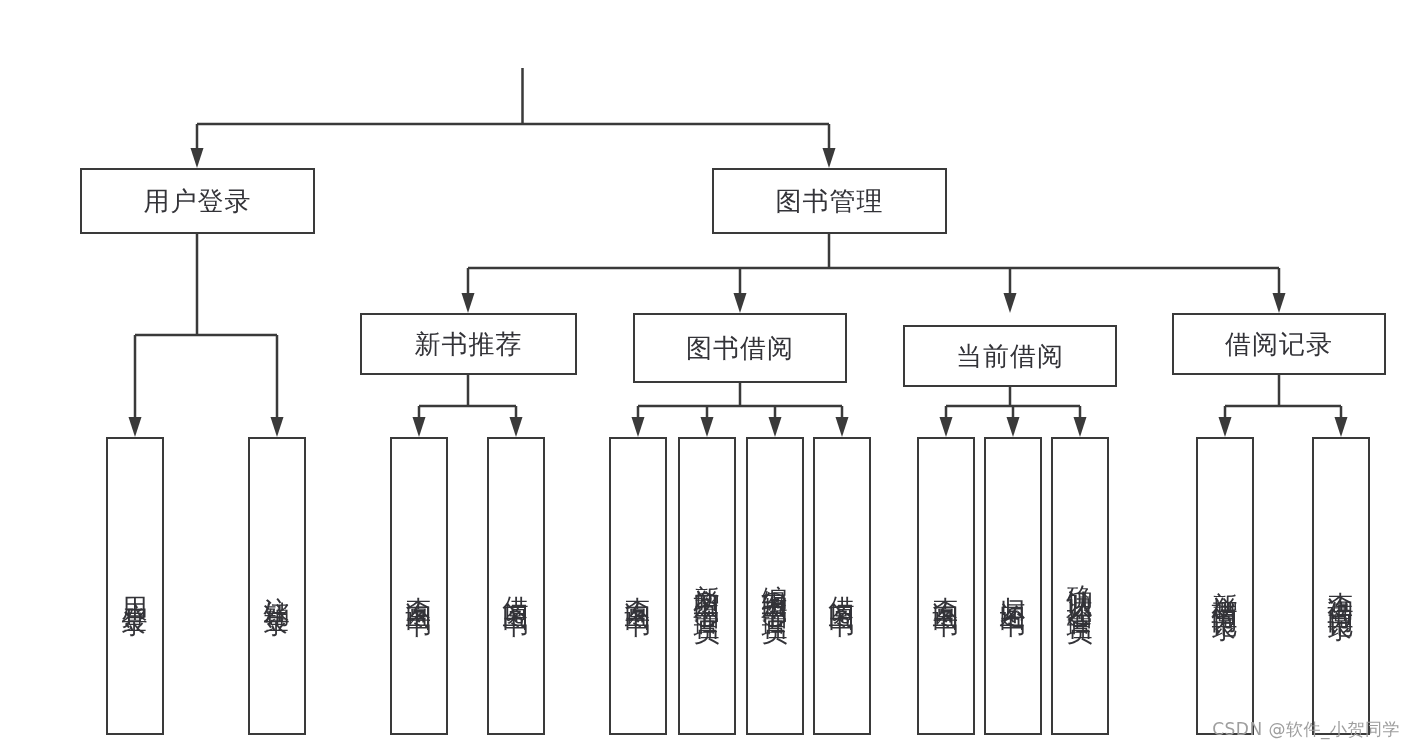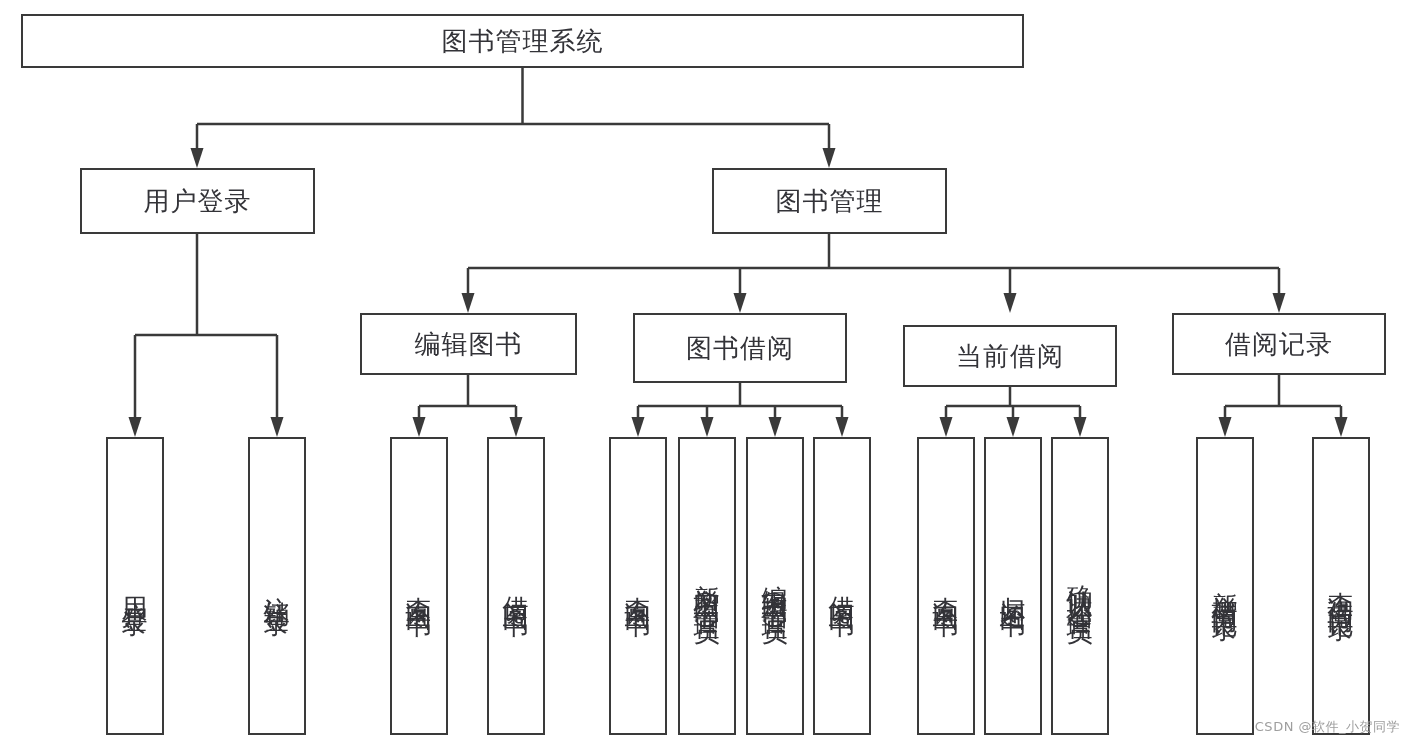--- a/index.html
+++ b/index.html
@@ -43,21 +43,21 @@
   .leaf .vtext {
     writing-mode: vertical-rl;
     text-orientation: mixed;
     letter-spacing: 5px;
     line-height: 1;
   }
   #watermark {
     position: absolute;
     right: 5px;
     top: 718px;
-    font-size: 13px;
+    font-size: 17px;
     color: #9e9e9e;
     letter-spacing: 0.5px;
     white-space: nowrap;
   }
 </style>
 </head>
 <body>
 
 <div id="canvas">
 
@@ -94,33 +94,30 @@
       <polygon points="768.5,417 781.5,417 775,437"></polygon>
       <polygon points="835.5,417 848.5,417 842,437"></polygon>
       <polygon points="939.5,417 952.5,417 946,437"></polygon>
       <polygon points="1006.5,417 1019.5,417 1013,437"></polygon>
       <polygon points="1073.5,417 1086.5,417 1080,437"></polygon>
       <polygon points="1218.5,417 1231.5,417 1225,437"></polygon>
       <polygon points="1334.5,417 1347.5,417 1341,437"></polygon>
     </g>
   </svg>
 
-  <div class="node" style="left:21px; top:14px; width:1003px; height:54px;">
-    <span>图书管理系统</span>
-  </div>
 
   <div class="node" style="left:80px; top:168px; width:235px; height:66px;">
     <span>用户登录</span>
   </div>
   <div class="node" style="left:712px; top:168px; width:235px; height:66px;">
     <span>图书管理</span>
   </div>
 
   <div class="node" style="left:360px; top:313px; width:217px; height:62px;">
-    <span>编辑图书</span>
+    <span>新书推荐</span>
   </div>
   <div class="node" style="left:633px; top:313px; width:214px; height:70px;">
     <span>图书借阅</span>
   </div>
   <div class="node" style="left:903px; top:313px; width:214px; height:62px;margin-top:12px;">
     <span>当前借阅</span>
   </div>
   <div class="node" style="left:1172px; top:313px; width:214px; height:62px;text-align:right;">
     <span>借阅记录</span>
   </div>

